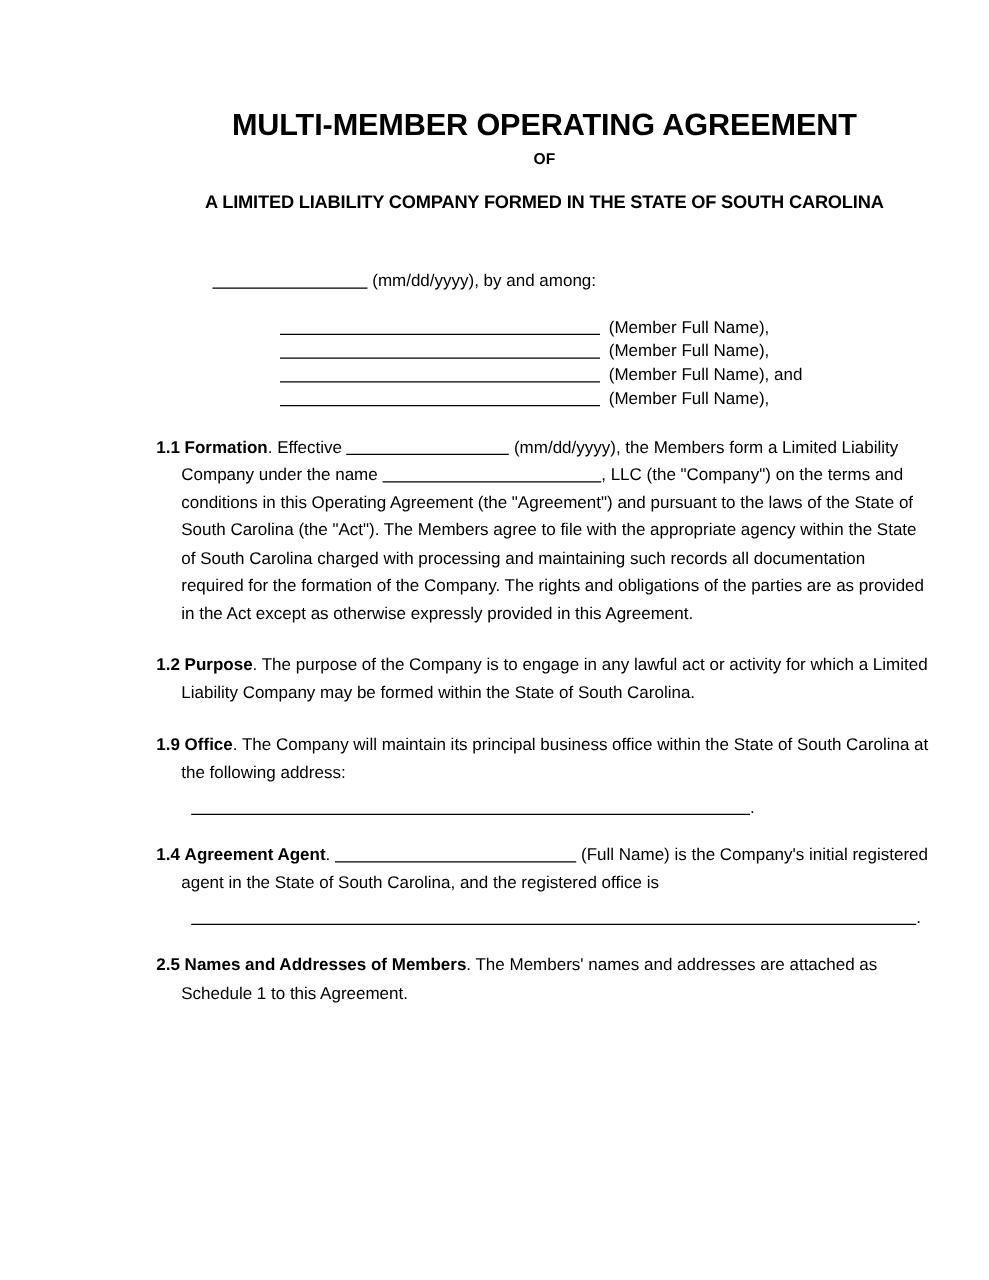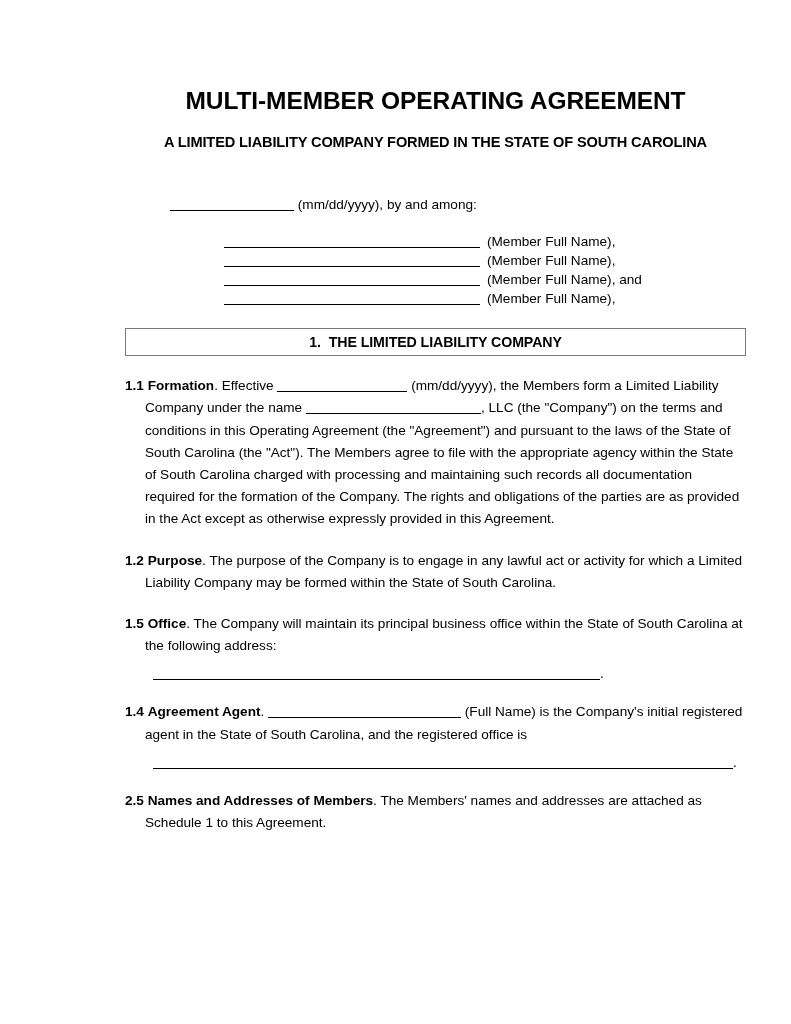--- a/index.html
+++ b/index.html
@@ -183,53 +183,51 @@
   }
 </style>
 </head>
 <body>
 
 <div class="page">
   <div class="doc">
 
     <div class="title-block">
       <div class="doc-title">MULTI-MEMBER OPERATING AGREEMENT</div>
+      <div class="doc-of">OF</div>
       <div class="doc-subtitle">A LIMITED LIABILITY COMPANY FORMED IN THE STATE OF SOUTH CAROLINA</div>
     </div>
 
     <div class="intro">
       <br>
       <span class="blank-date"></span>
       <span>(mm/dd/yyyy), by and among:</span>
     </div>
 
     <div class="members">
       <div class="member-row"><span class="blank-member"></span><span>(Member Full Name),</span></div>
       <div class="member-row"><span class="blank-member"></span><span>(Member Full Name),</span></div>
       <div class="member-row"><span class="blank-member"></span><span>(Member Full Name), and</span></div>
       <div class="member-row"><span class="blank-member"></span><span>(Member Full Name),</span></div>
     </div>
 
 
-    <div class="section-bar">
-      <span class="num">1.</span><span>THE LIMITED LIABILITY COMPANY</span>
-    </div>
 
     <div class="clause">
       <span class="cnum">1.1</span>
       <span class="ctitle">Formation</span><span>. Effective </span><span class="blank-inline blank-eff"></span><span> (mm/dd/yyyy), the Members form a Limited Liability Company under the name </span><span class="blank-inline blank-name"></span><span>, LLC (the "Company") on the terms and conditions in this Operating Agreement (the "Agreement") and pursuant to the laws of the State of South Carolina (the "Act"). The Members agree to file with the appropriate agency within the State of South Carolina charged with processing and maintaining such records all documentation required for the formation of the Company. The rights and obligations of the parties are as provided in the Act except as otherwise expressly provided in this Agreement.</span>
     </div>
 
     <div class="clause">
       <span class="cnum">1.2</span>
       <span class="ctitle">Purpose</span><span>. The purpose of the Company is to engage in any lawful act or activity for which a Limited Liability Company may be formed within the State of South Carolina.</span>
     </div>
 
     <div class="clause">
-      <span class="cnum">1.5</span>
+      <span class="cnum">1.9</span>
       <span class="ctitle">Office</span><span>. The Company will maintain its principal business office within the State of South Carolina at the following address:</span>
     </div>
     <div class="rule-row"><span class="rule-line addr-rule"></span><span>.</span></div>
 
     <div class="clause">
       <span class="cnum">1.4</span>
       <span class="ctitle">Agreement Agent</span><span>. </span><span class="blank-inline blank-agent"></span><span> (Full Name) is the Company's initial registered agent in the State of South Carolina, and the registered office is</span>
     </div>
     <div class="rule-row"><span class="rule-line office-rule"></span><span>.</span></div>
 

